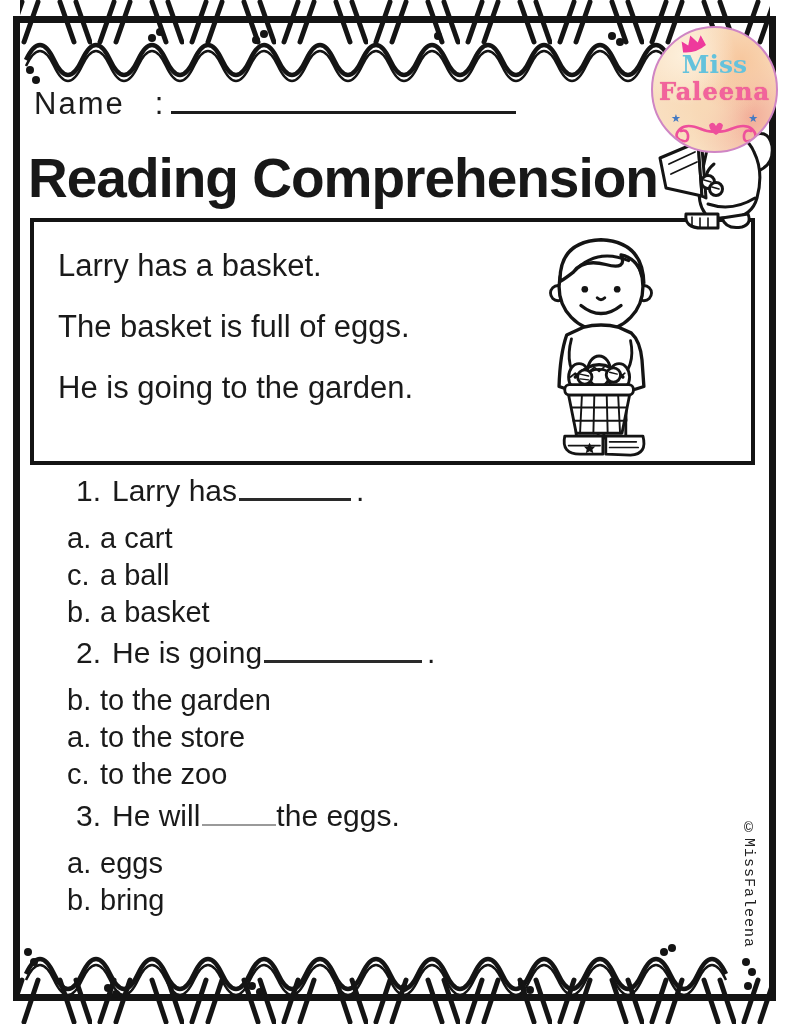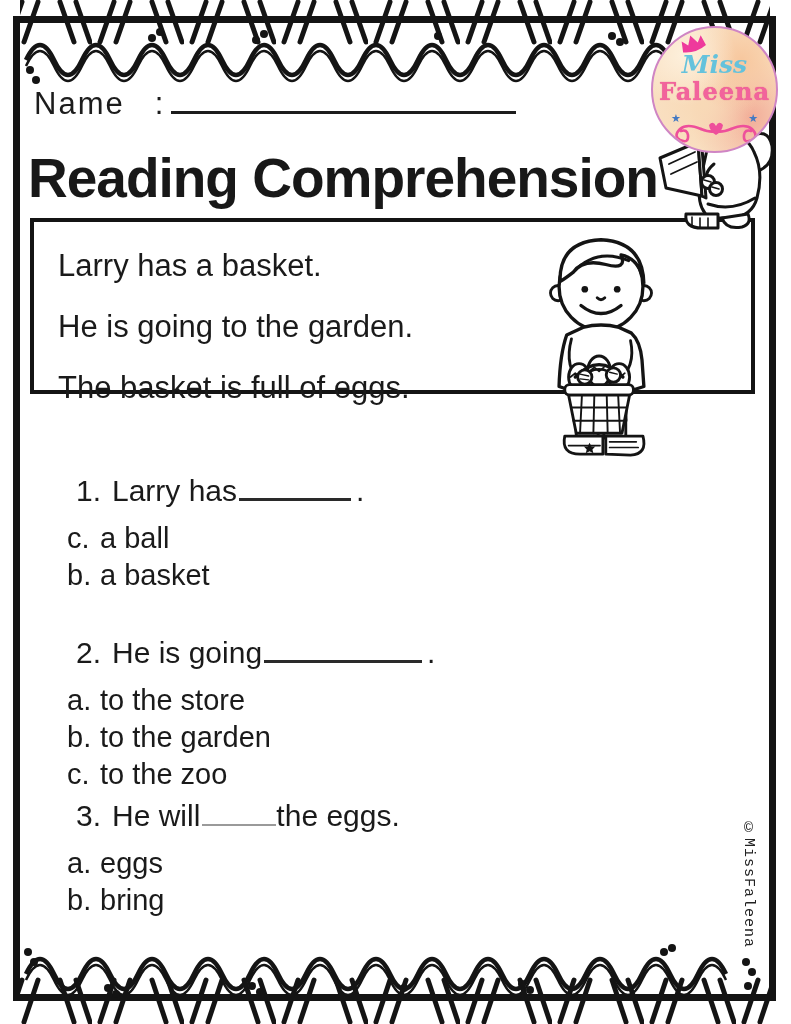--- a/index.html
+++ b/index.html
@@ -26,30 +26,30 @@
   
   .logo { position:absolute; left:651px; top:26px; width:127px; height:127px; border-radius:50%;
           border:2px solid #cf85c4; z-index:6; overflow:hidden; text-align:center;
           background:
             radial-gradient(circle at 26% 22%, #fdf0dc 0%, rgba(253,240,220,0) 38%),
             radial-gradient(circle at 72% 26%, #f7c79e 0%, rgba(247,199,158,0) 42%),
             radial-gradient(circle at 40% 62%, #f8d9b6 0%, rgba(248,217,182,0) 50%),
             radial-gradient(circle at 78% 72%, #f2ab97 0%, rgba(242,171,151,0) 45%),
             #f9e0c2; }
   .logo .crown { position:absolute; left:26px; top:6px; transform:rotate(-18deg); }
-  .logo .l1 { position:relative; margin-top:22px; font-family:"DejaVu Serif",serif; font-style:italic;
+  .logo .l1 { position:relative; margin-top:22px; font-family:"DejaVu Serif",serif; 
               font-weight:700; font-size:25px; color:#64c2dc; }
   .logo .l2 { position:relative; font-family:"DejaVu Serif",serif; font-weight:700; font-size:24px;
               color:#f2639c; letter-spacing:1px; text-shadow:0 0 1px #e1437f; margin-top:-2px; }
   .logo .star { position:absolute; bottom:26px; font-size:11px; color:#4479c2; }
   .logo .star.s1 { left:18px; } .logo .star.s2 { right:18px; }
   .logo .flourish { position:absolute; bottom:6px; left:14px; }
 
   
-  .passage-box { position:absolute; left:30px; top:218px; width:725px; height:176px;
+  .passage-box { position:absolute; left:30px; top:218px; width:725px; height:247px;
                  border:4px solid #141414; background:#fff; }
   .passage-text { position:absolute; left:24px; top:13px; }
   .passage-line { display:block; font-size:31px; line-height:61px; color:#1a1a1a; white-space:nowrap; }
   .boy { position:absolute; left:492px; top:12px; }
 
   
   .question { position:absolute; left:33px; }
   .q1 { top:474px; } .q2 { top:636px; } .q3 { top:799px; }
   .q-prompt { font-size:30px; color:#1a1a1a; white-space:nowrap;margin-left:43px; }
   .q-num { display:inline-block; width:36px; }
@@ -144,22 +144,22 @@
         <path d="M64,10 Q78,4 85,10 Q92,17 85,21 Q76,25 77,16 Q78,10 84,12"></path>
         <path d="M34,10 Q44,14 49,12 M64,10 Q54,14 49,12"></path>
       </g>
       <path d="M42,6 q4,-5 7,1 q3,-6 7,-1 q-1,7 -7,10 q-6,-3 -7,-10" fill="#ee4f9b"></path>
     </svg>
   </div>
 
   <div class="passage-box">
     <div class="passage-text">
       <span class="passage-line">Larry has a basket.</span>
+      <span class="passage-line">The basket is full of eggs.</span>
       <span class="passage-line">He is going to the garden.</span>
-      <span class="passage-line">The basket is full of eggs.</span>
     </div>
 
     <svg class="boy" width="150" height="224" viewBox="0 0 150 235">
       <g stroke="#141414" stroke-linejoin="round" stroke-linecap="round">
         <circle cx="30" cy="62" r="8" fill="#fff" stroke-width="3"></circle>
         <circle cx="120" cy="62" r="8" fill="#fff" stroke-width="3"></circle>
         <ellipse cx="75" cy="55" rx="44" ry="46" fill="#fff" stroke-width="3.5"></ellipse>
         <path d="M32,50 Q31,8 75,6 Q119,8 120,52 Q116,26 96,22 Q103,38 80,32 Q56,26 46,40 Q37,47 32,50 Z" fill="#fff" stroke-width="3.5"></path>
         <path d="M46,40 Q70,14 104,28" fill="none" stroke-width="3"></path>
         <circle cx="58" cy="58" r="3.5" fill="#141414" stroke="none"></circle>
@@ -191,32 +191,33 @@
         <path d="M55,169 l-2,40 M68,169 l-1,40 M81,169 l1,40 M93,169 l2,40" fill="none" stroke-width="2"></path>
       </g>
     </svg>
   </div>
 
   <div class="question q1">
     <div class="q-prompt">
       <span class="q-num">1.</span><span>Larry has</span><span class="blank b1"></span><span class="after-blank">.</span>
     </div>
     <ul class="options">
+      <li class="option"><span class="opt-letter">a.</span><span>a cart</span></li>
       <li class="option"><span class="opt-letter">c.</span><span>a ball</span></li>
       <li class="option"><span class="opt-letter">b.</span><span>a basket</span></li>
     </ul>
   </div>
 
   <div class="question q2">
     <div class="q-prompt">
       <span class="q-num">2.</span><span>He is going</span><span class="blank b2"></span><span class="after-blank">.</span>
     </div>
     <ul class="options">
+      <li class="option"><span class="opt-letter">b.</span><span>to the garden</span></li>
       <li class="option"><span class="opt-letter">a.</span><span>to the store</span></li>
-      <li class="option"><span class="opt-letter">b.</span><span>to the garden</span></li>
       <li class="option"><span class="opt-letter">c.</span><span>to the zoo</span></li>
     </ul>
   </div>
 
   <div class="question q3">
     <div class="q-prompt">
       <span class="q-num">3.</span><span>He will</span><span class="blank b3"></span><span>the eggs.</span>
     </div>
     <ul class="options">
       <li class="option"><span class="opt-letter">a.</span><span>eggs</span></li>

